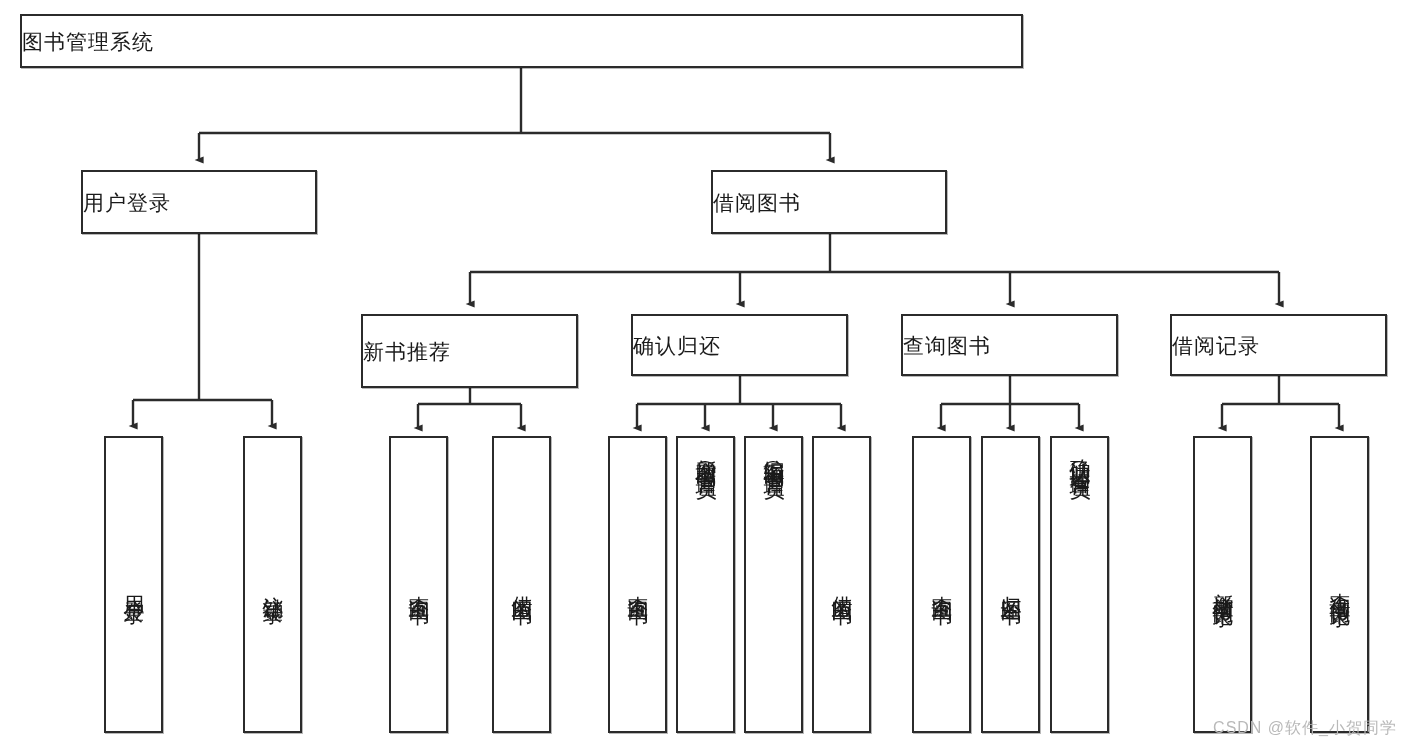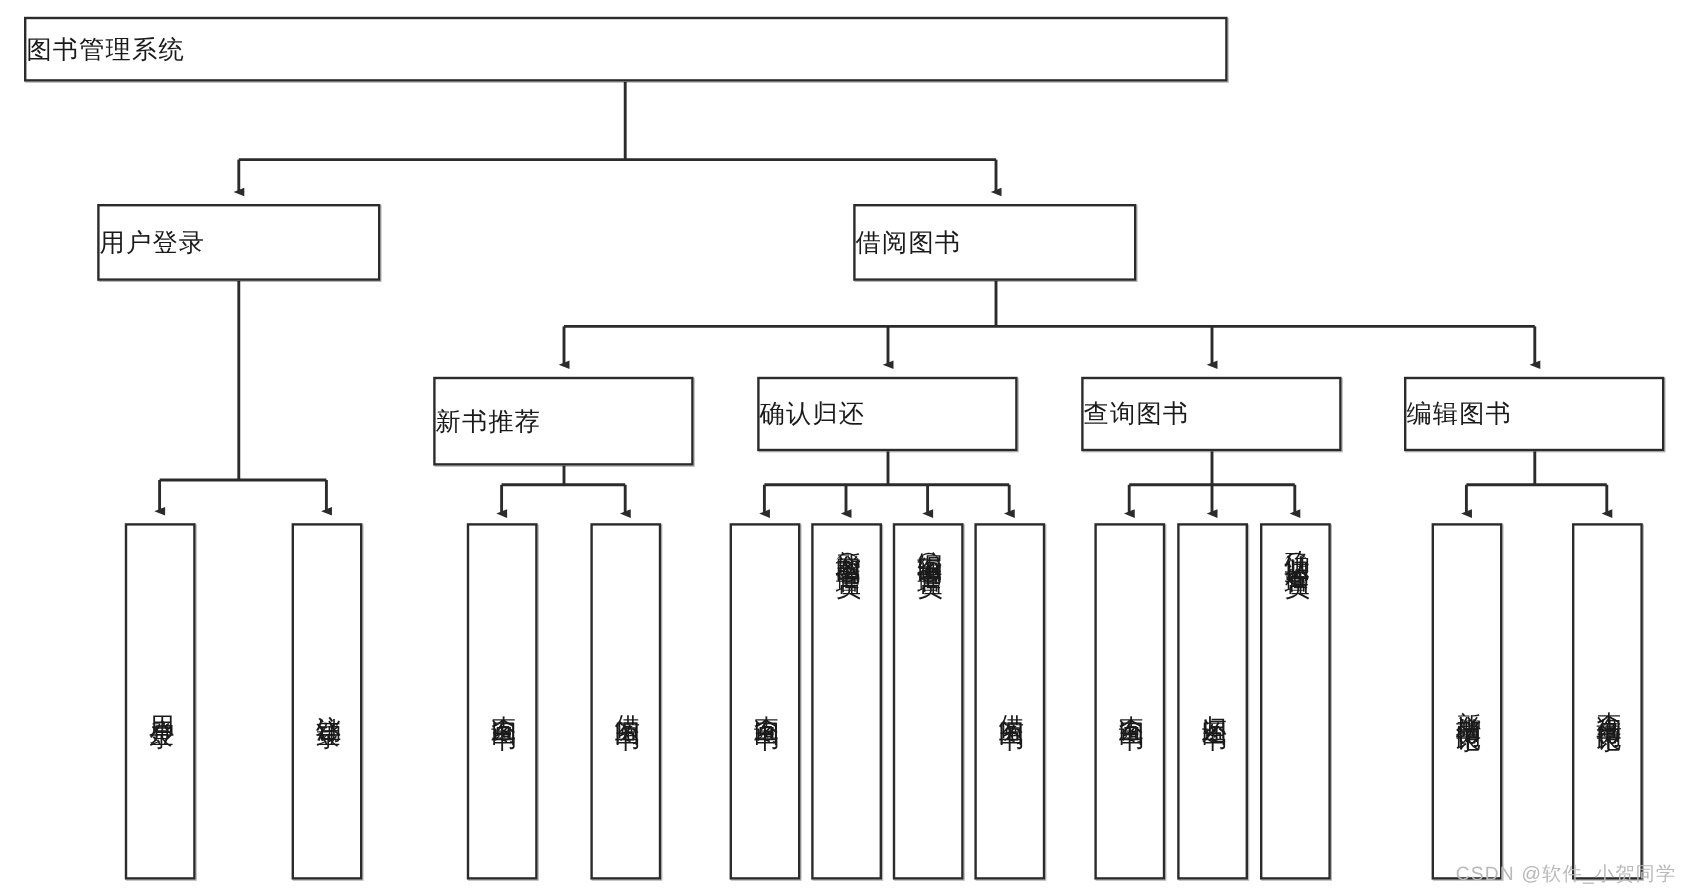--- a/index.html
+++ b/index.html
@@ -111,21 +111,21 @@
   <div class="node horiz" style="left:361px;top:314px;width:217px;height:74px;">
     <span class="label">新书推荐</span>
   </div>
   <div class="node horiz" style="left:631px;top:314px;width:217px;height:62px;">
     <span class="label">确认归还</span>
   </div>
   <div class="node horiz" style="left:901px;top:314px;width:217px;height:62px;">
     <span class="label">查询图书</span>
   </div>
   <div class="node horiz" style="left:1170px;top:314px;width:217px;height:62px;">
-    <span class="label">编辑图书</span>
+    <span class="label">借阅记录</span>
   </div>
 
   <div class="node vert mid" style="left:104px;top:436px;width:59px;height:297px;">
     <span class="label">用户登录</span>
   </div>
   <div class="node vert mid" style="left:243px;top:436px;width:59px;height:297px;">
     <span class="label">注销登录</span>
   </div>
 
   <div class="node vert mid" style="left:389px;top:436px;width:59px;height:297px;">

